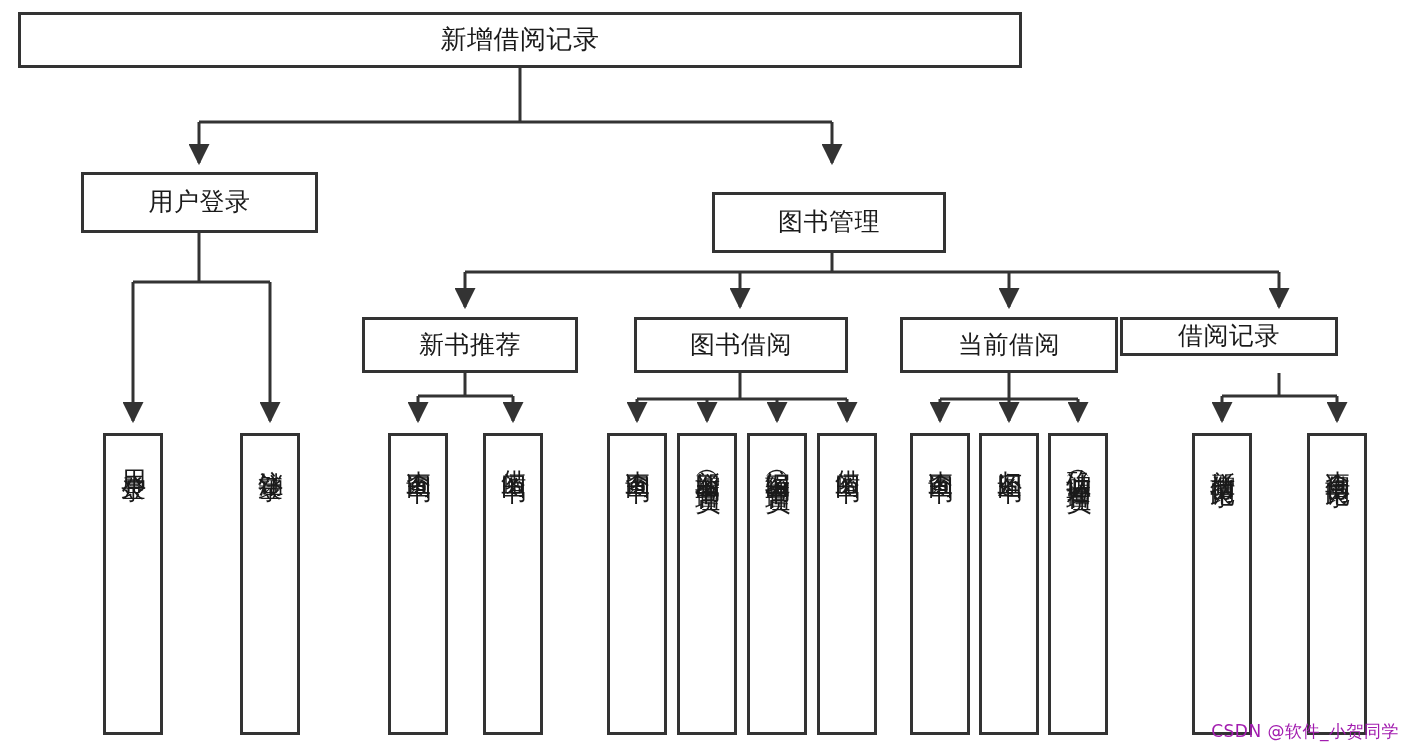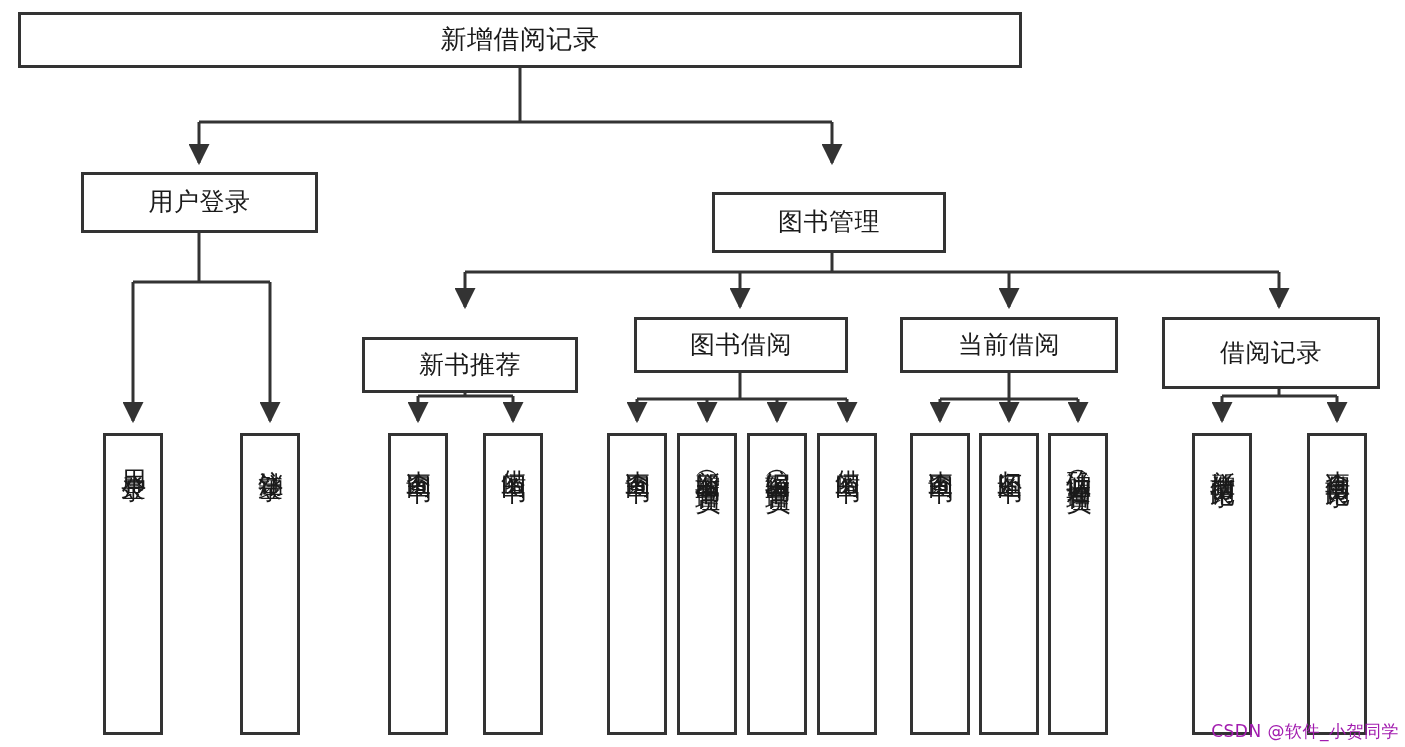--- a/index.html
+++ b/index.html
@@ -132,30 +132,30 @@
     <span class="node-label">新增借阅记录</span>
   </div>
 
   <div class="node horiz" style="left:81px; top:172px; width:237px; height:61px;">
     <span class="node-label">用户登录</span>
   </div>
   <div class="node horiz" style="left:712px; top:172px; width:234px; height:61px;margin-top:20px;">
     <span class="node-label">图书管理</span>
   </div>
 
-  <div class="node horiz" style="left:362px; top:317px; width:216px; height:56px;margin-top:20px;">
+  <div class="node horiz" style="left:362px; top:317px; width:216px; height:56px;">
     <span class="node-label">新书推荐</span>
   </div>
   <div class="node horiz" style="left:900px; top:317px; width:218px; height:56px;">
     <span class="node-label">当前借阅</span>
   </div>
   <div class="node horiz" style="left:634px; top:317px; width:214px; height:56px;">
     <span class="node-label">图书借阅</span>
   </div>
-  <div class="node horiz" style="left:1162px; top:317px; width:218px; height:72px;">
+  <div class="node horiz" style="left:1120px; top:317px; width:218px; height:39px;">
     <span class="node-label">借阅记录</span>
   </div>
 
   <div class="node leaf" style="left:103px; top:433px; width:60px; height:302px;">
     <span class="node-label">用户登录</span>
   </div>
   <div class="node leaf" style="left:240px; top:433px; width:60px; height:302px;">
     <span class="node-label">注销登录</span>
   </div>
 

